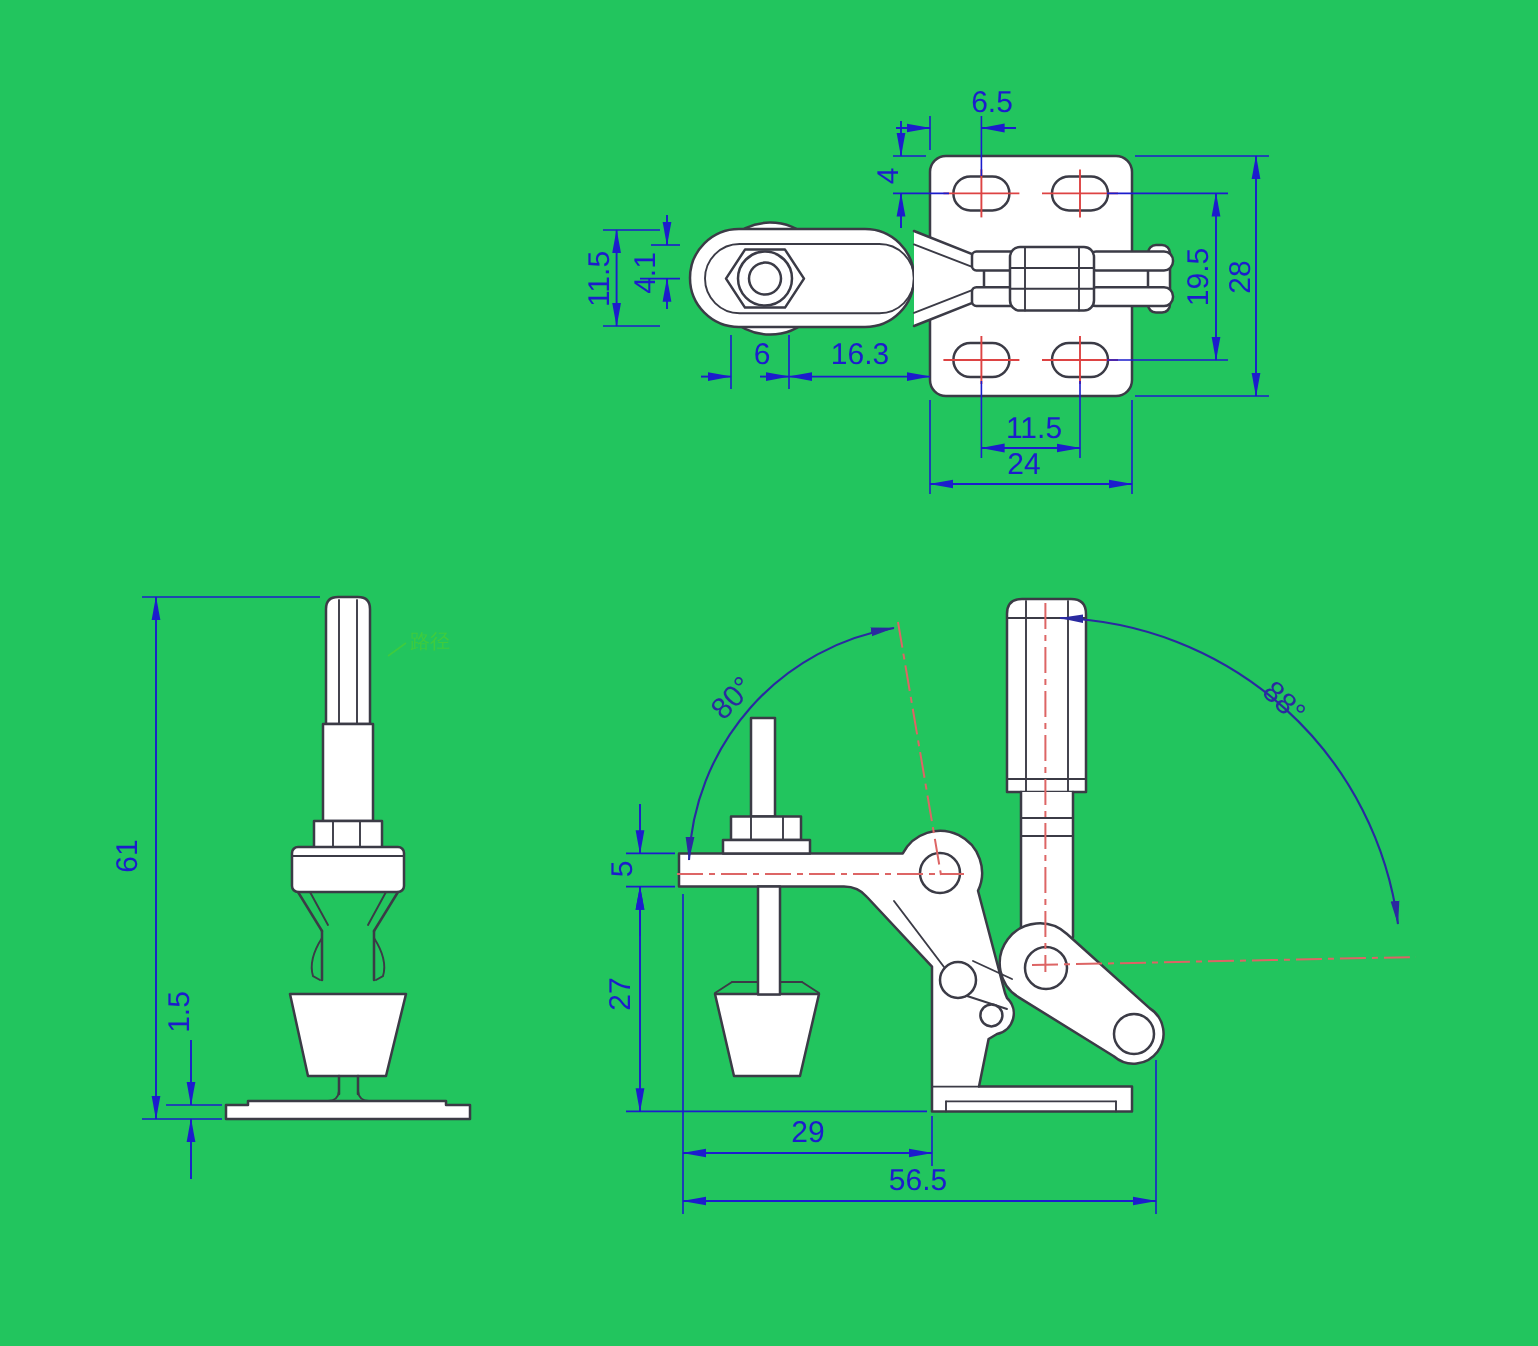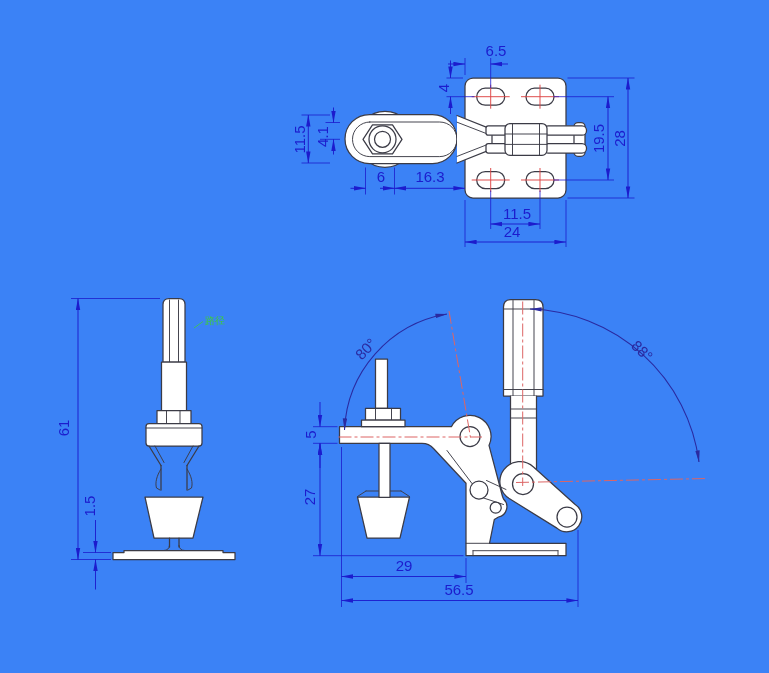--- a/index.html
+++ b/index.html
@@ -1,16 +1,16 @@
 <!DOCTYPE html>
 <html><head>
 <meta charset="utf-8">
 <style>
   html,body{margin:0;padding:0;background:#ffffff;}
-  #stage{position:relative;width:769px;height:673px;background:#3b82f6;overflow:hidden;
+  #stage{position:relative;width:769px;height:673px;background:#22c55e;overflow:hidden;
          font-family:"Liberation Sans", sans-serif;}
   svg{display:block}
   .p  {stroke:#3b3b46;stroke-width:1.25;fill:none;stroke-linejoin:round;stroke-linecap:round;}
   .pf {fill:#ffffff;}
   .pi {stroke:#3b3b46;stroke-width:0.95;fill:none;stroke-linecap:round;}
   .fw {fill:#ffffff;stroke:none;}
   .d  {stroke:#1c1ccd;stroke-width:0.95;fill:none;}
   .e  {stroke:#1c1ccd;stroke-width:0.8;fill:none;}
   .rc {stroke:#dd4343;stroke-width:0.95;fill:none;}
   .rl {stroke:#dd6565;stroke-width:1;fill:none;stroke-dasharray:13 3 3 3;}

